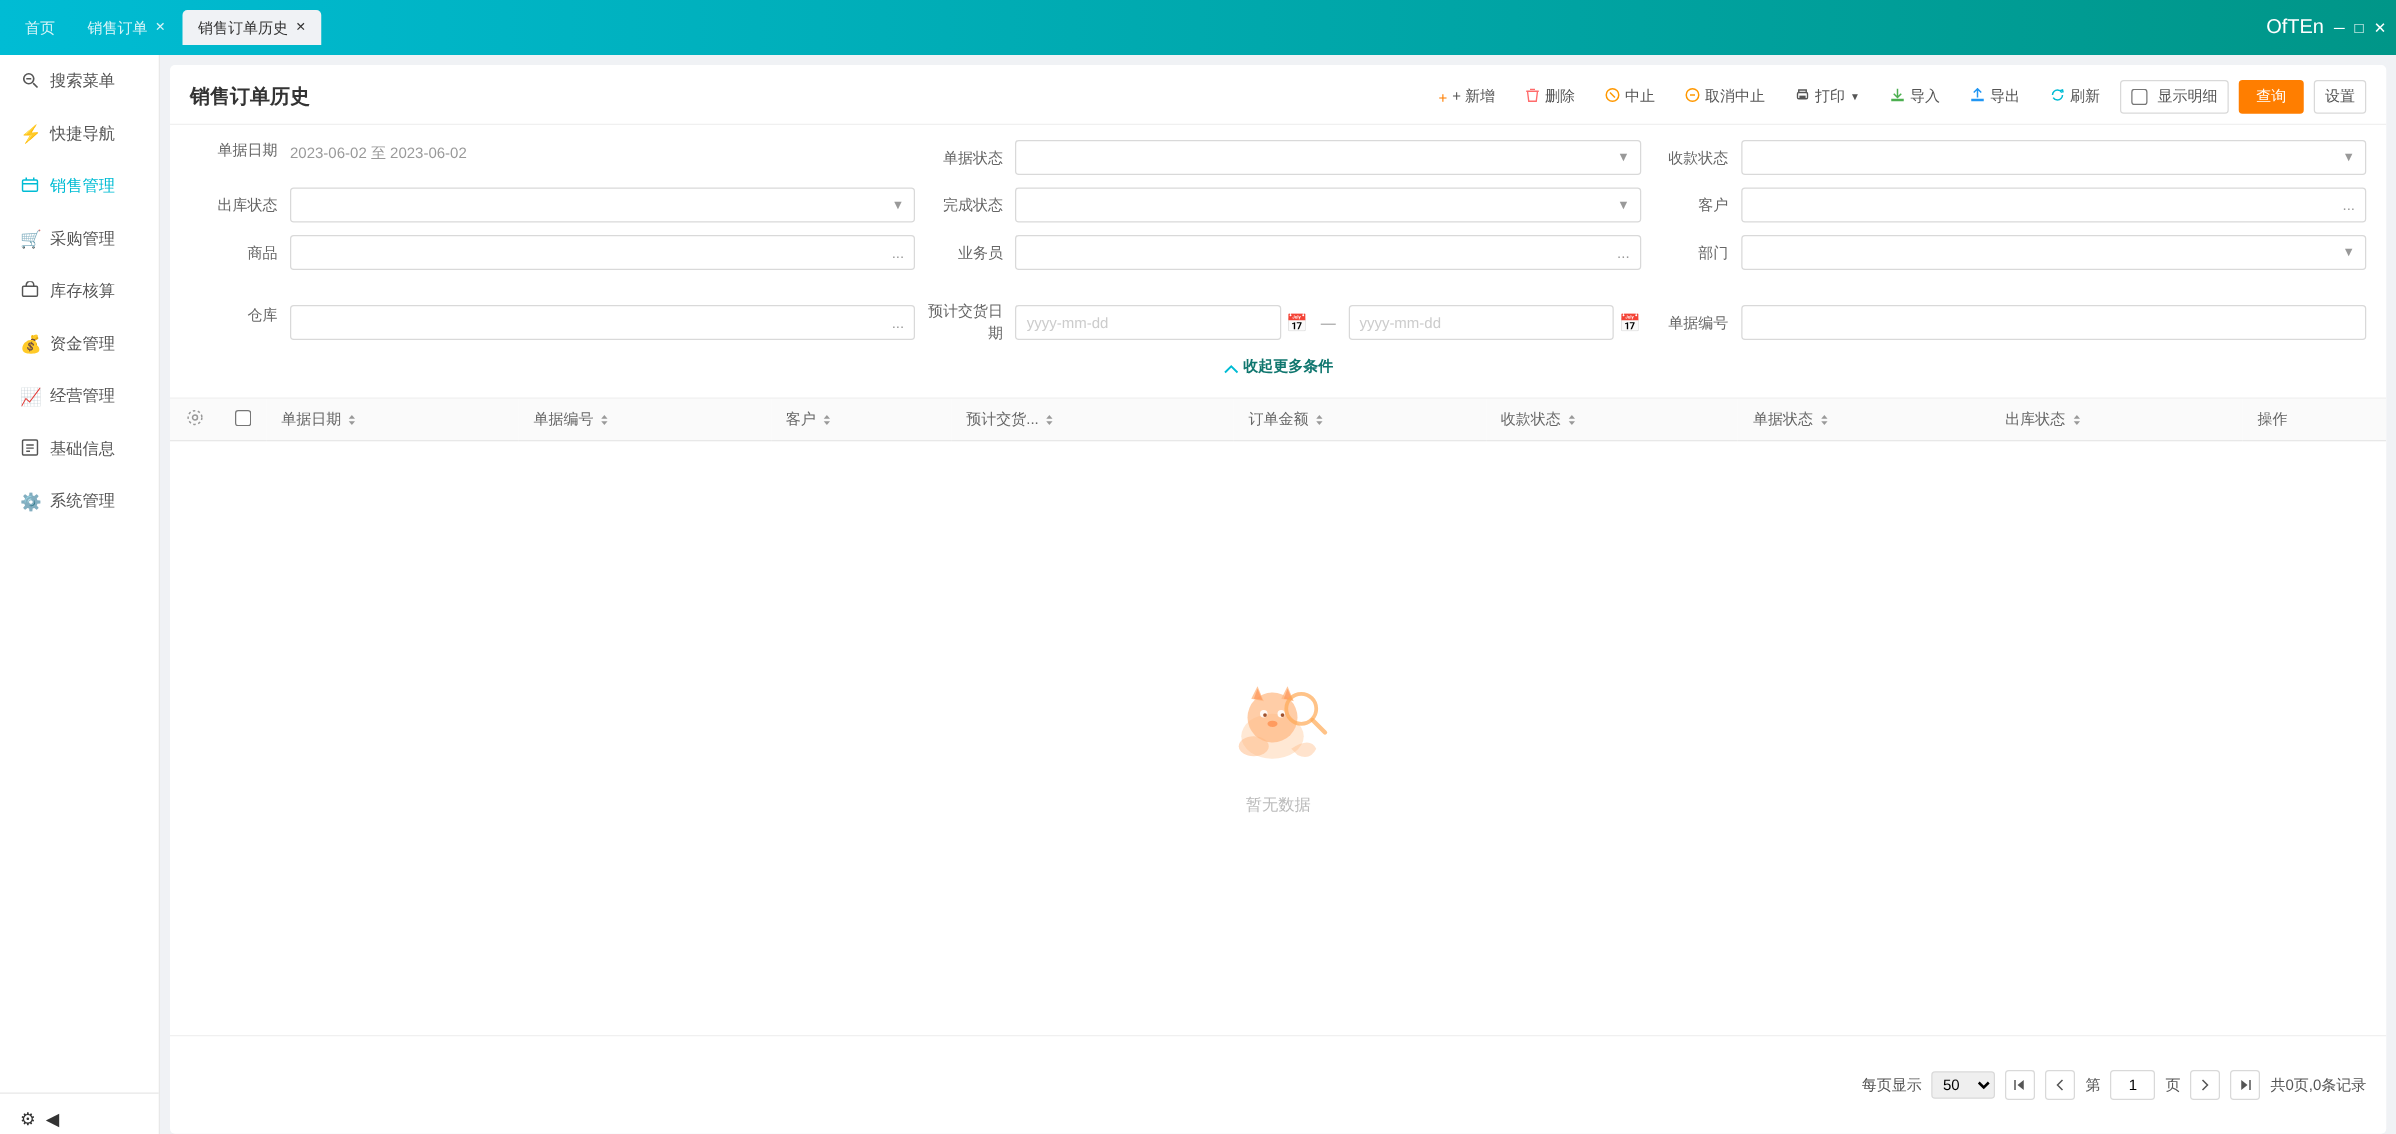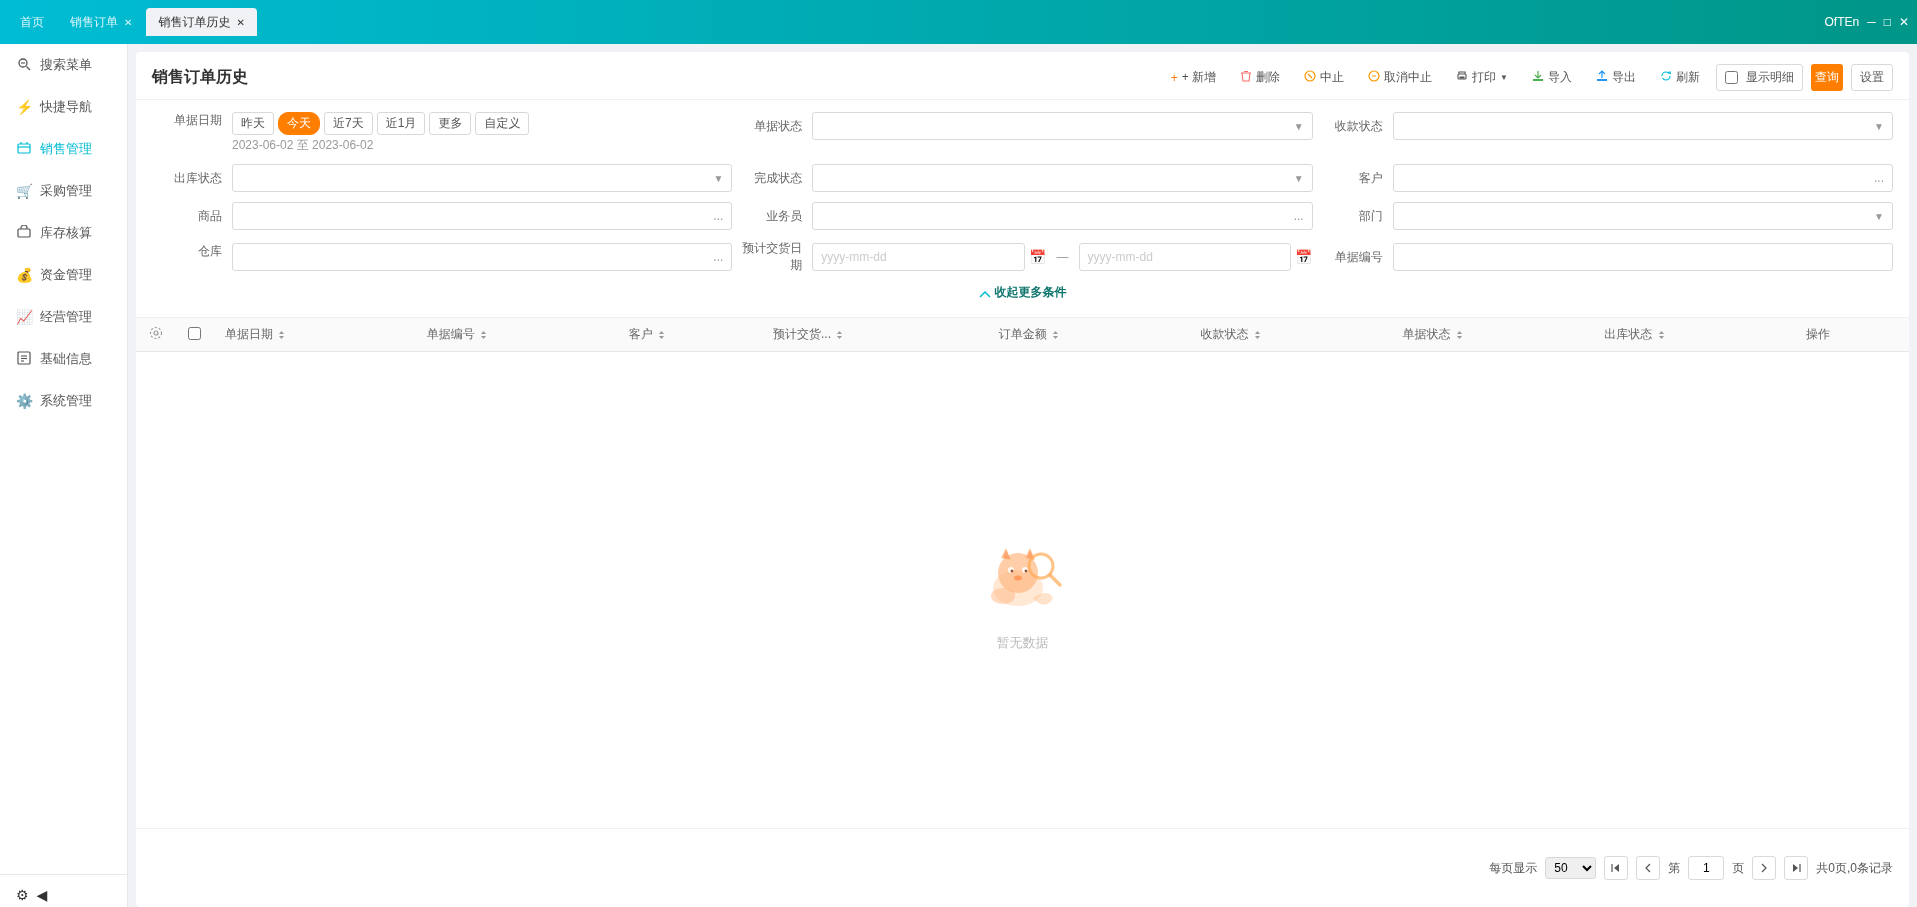--- a/index.html
+++ b/index.html
@@ -42,21 +42,21 @@
     }
     .top-bar-right {
       display: flex;
       align-items: center;
       gap: 8px;
       color: white;
       font-size: 12px;
     }
     .top-bar-right .often-text {
       color: white;
-      font-size: 12px;
+      font-size: 16px;
     }
 
     
     .layout {
       display: flex;
       height: calc(100vh - 36px);
     }
 
     
     .sidebar {
@@ -144,21 +144,21 @@
     .toolbar-btn.stop .btn-icon { color: #ff9800; }
     .toolbar-btn.cancel .btn-icon { color: #ff9800; }
     .toolbar-btn.print .btn-icon { color: #555; }
     .toolbar-btn.import .btn-icon { color: #4caf50; }
     .toolbar-btn.export .btn-icon { color: #2196f3; }
     .toolbar-btn.refresh .btn-icon { color: #00bcd4; }
     .toolbar-btn-primary {
       background: #ff7e00;
       color: white;
       border: none;
-      padding: 5px 4px;
+      padding: 5px 14px;
       border-radius: 3px;
       cursor: pointer;
       font-size: 12px;
     }
     .show-detail-btn {
       display: flex;
       align-items: center;
       gap: 4px;
       padding: 4px 8px;
       border: 1px solid #d9d9d9;
@@ -555,28 +555,20 @@
         </div>
       </div>
 
       <div class="filter-area">
 
         <div style="display:flex; align-items:flex-start; margin-bottom:10px;">
 
           <div style="flex:1; display:flex; align-items:flex-start;">
             <div class="filter-item-label">单据日期</div>
             <div style="flex:1;">
-              <div class="date-quick-btns">
-                <button class="date-quick-btn">昨天</button>
-                <button class="date-quick-btn active">今天</button>
-                <button class="date-quick-btn">近7天</button>
-                <button class="date-quick-btn">近1月</button>
-                <button class="date-quick-btn">更多</button>
-                <button class="date-quick-btn">自定义</button>
-              </div>
               <div class="date-range-text" style="margin-top:2px;">2023-06-02 至 2023-06-02</div>
             </div>
           </div>
 
           <div style="flex:1; display:flex; align-items:center;">
             <div class="filter-item-label">单据状态</div>
             <div class="select-box">
               <span></span>
               <span style="font-size:10px;">▼</span>
             </div>
@@ -607,21 +599,21 @@
             </div>
           </div>
           <div style="flex:1; display:flex; align-items:center;">
             <div class="filter-item-label">客户</div>
             <div class="dots-box">
               <span>...</span>
             </div>
           </div>
         </div>
 
-        <div style="display:flex; align-items:flex-end; margin-bottom:10px;">
+        <div style="display:flex; align-items:flex-end; margin-bottom:25px;">
           <div style="flex:1; display:flex; align-items:center;">
             <div class="filter-item-label">商品</div>
             <div class="dots-box">
               <span>...</span>
             </div>
           </div>
           <div style="flex:1; display:flex; align-items:center;">
             <div class="filter-item-label">业务员</div>
             <div class="dots-box">
               <span>...</span>

